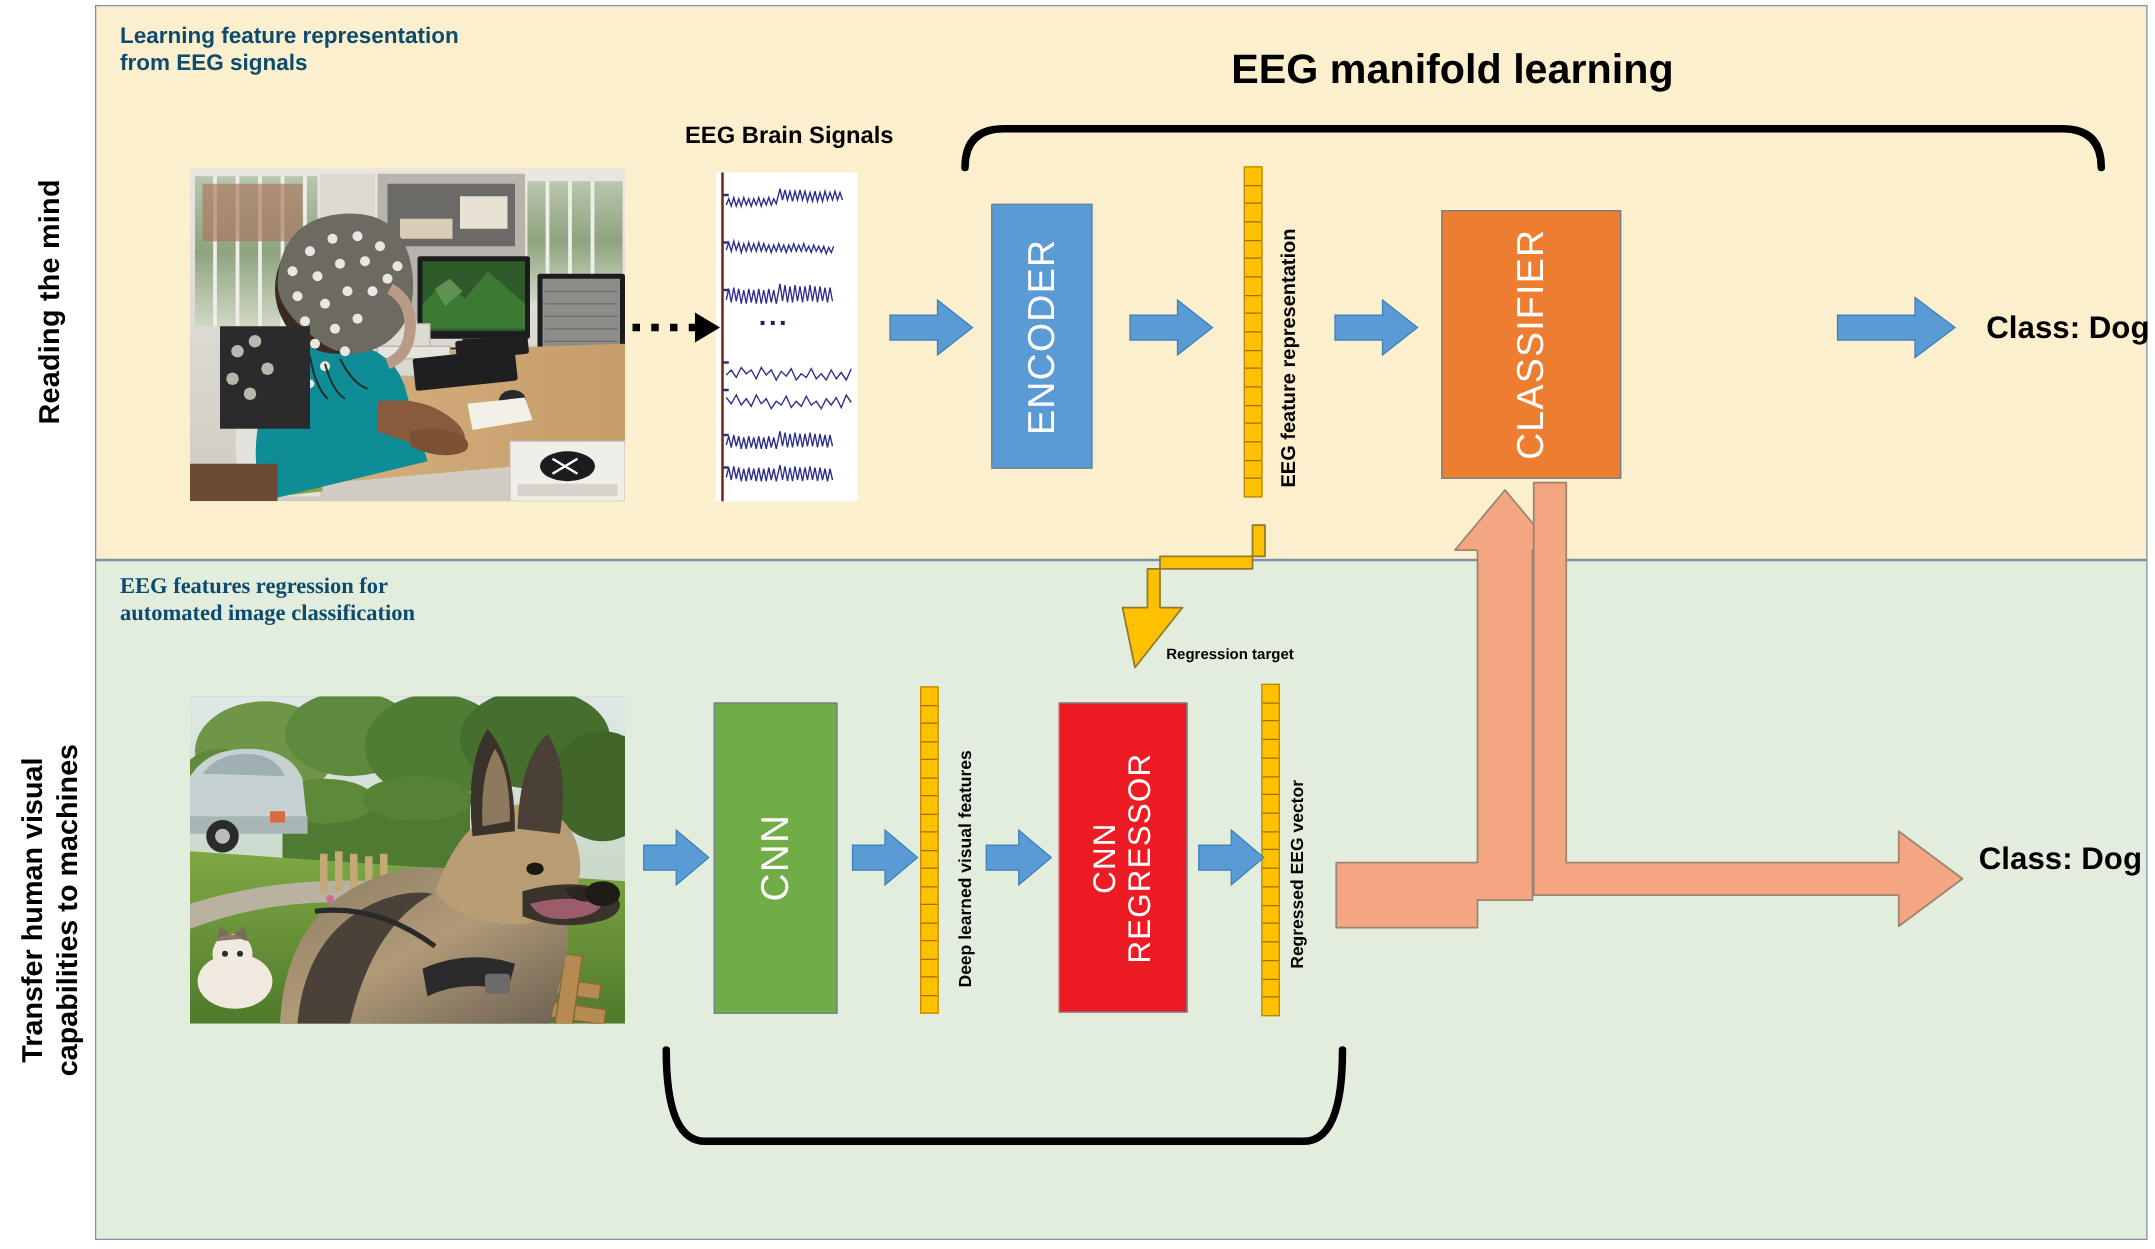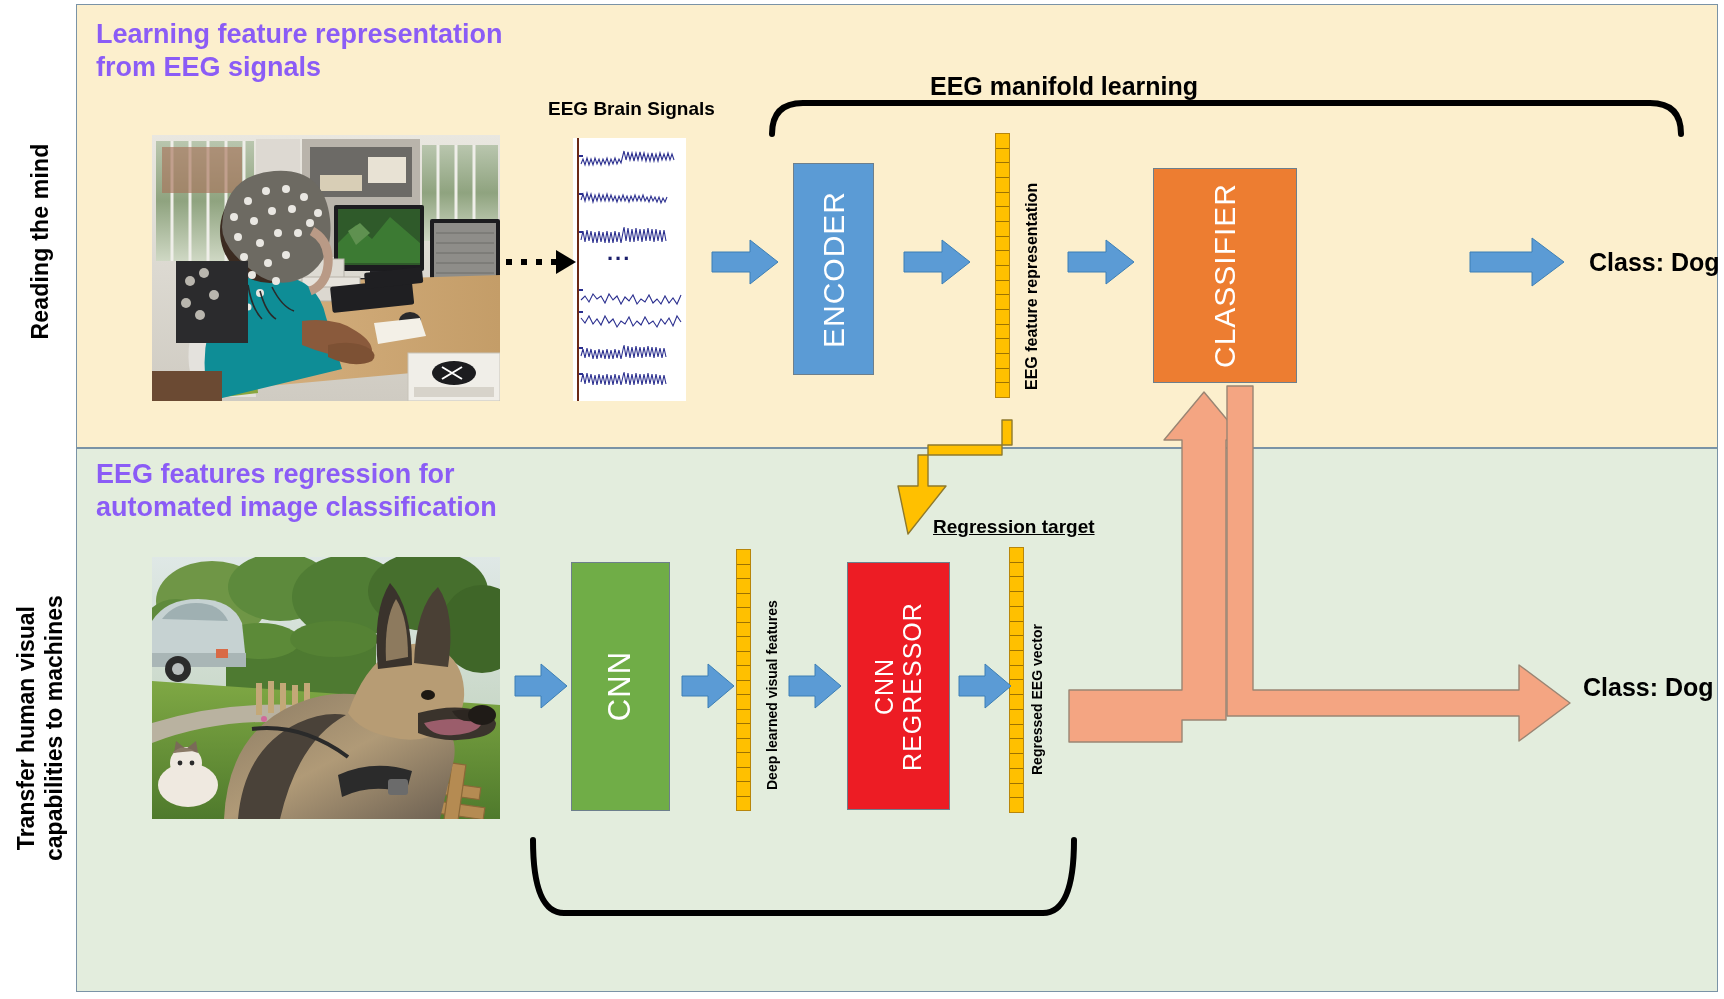--- a/index.html
+++ b/index.html
@@ -15,45 +15,45 @@
 
   
   .sidelabel{position:absolute;transform-origin:50% 50%;
              font-weight:bold;color:#000;text-align:center;white-space:pre;}
   #side-top{left:-150px;top:228px;width:380px;transform:rotate(-90deg);
             font-size:23px;letter-spacing:.2px;}
   #side-bottom{left:-160px;top:700px;width:400px;transform:rotate(-90deg);
                font-size:23px;line-height:1.22;}
 
   
-  .heading{position:absolute;font-weight:bold;font-size:27px;color:#8b5cf6;
+  .heading{position:absolute;font-weight:bold;font-size:18px;color:#0c4a6e;
            line-height:1.22;white-space:pre-line;}
   #head-top{left:96px;top:18px;width:520px;}
-  #head-bottom{left:96px;top:458px;width:520px;}
+  #head-bottom{left:96px;top:458px;width:520px;font-family:Liberation Serif, serif;}
 
   
   .photo{position:absolute;overflow:hidden;background:#cfcfcf;}
   #photo-eeg{left:152px;top:135px;width:348px;height:266px;}
   #photo-dog{left:152px;top:557px;width:348px;height:262px;}
 
   
   #eeg-strip{position:absolute;left:573px;top:138px;width:113px;height:263px;
              background:#ffffff;}
   #eeg-strip .axis{position:absolute;left:4px;top:0;width:2px;height:100%;
              background:#6b2a16;}
   #eeg-ellipsis{position:absolute;left:607px;top:240px;font-size:22px;
              font-weight:bold;color:#1b1f6b;letter-spacing:2px;}
 
   
   .lbl{position:absolute;font-weight:bold;color:#000;white-space:nowrap;}
   #lbl-eeg-signals{left:548px;top:98px;font-size:19px;
         text-underline-offset:3px;}
-  #lbl-manifold-learning{left:930px;top:36px;font-size:25px;margin-top:36px;}
+  #lbl-manifold-learning{left:985px;top:36px;font-size:33px;}
   #lbl-manifold-regression{left:624px;top:941px;font-size:25px;}
-  #lbl-regression-target{left:933px;top:516px;font-size:19px;text-decoration:underline;}
+  #lbl-regression-target{left:933px;top:516px;font-size:12px;}
   #lbl-class-dog-top{left:1589px;top:248px;font-size:25px;}
   #lbl-class-dog-bottom{left:1583px;top:673px;font-size:25px;}
 
   .vlbl{position:absolute;font-weight:bold;color:#000;white-space:nowrap;
         transform-origin:0 0;transform:rotate(-90deg);}
   #vlbl-feature-rep{left:1023px;top:390px;font-size:16px;}
   #vlbl-deep-feats{left:764px;top:790px;font-size:14px;}
   #vlbl-regressed{left:1029px;top:775px;font-size:14px;}
 
   

